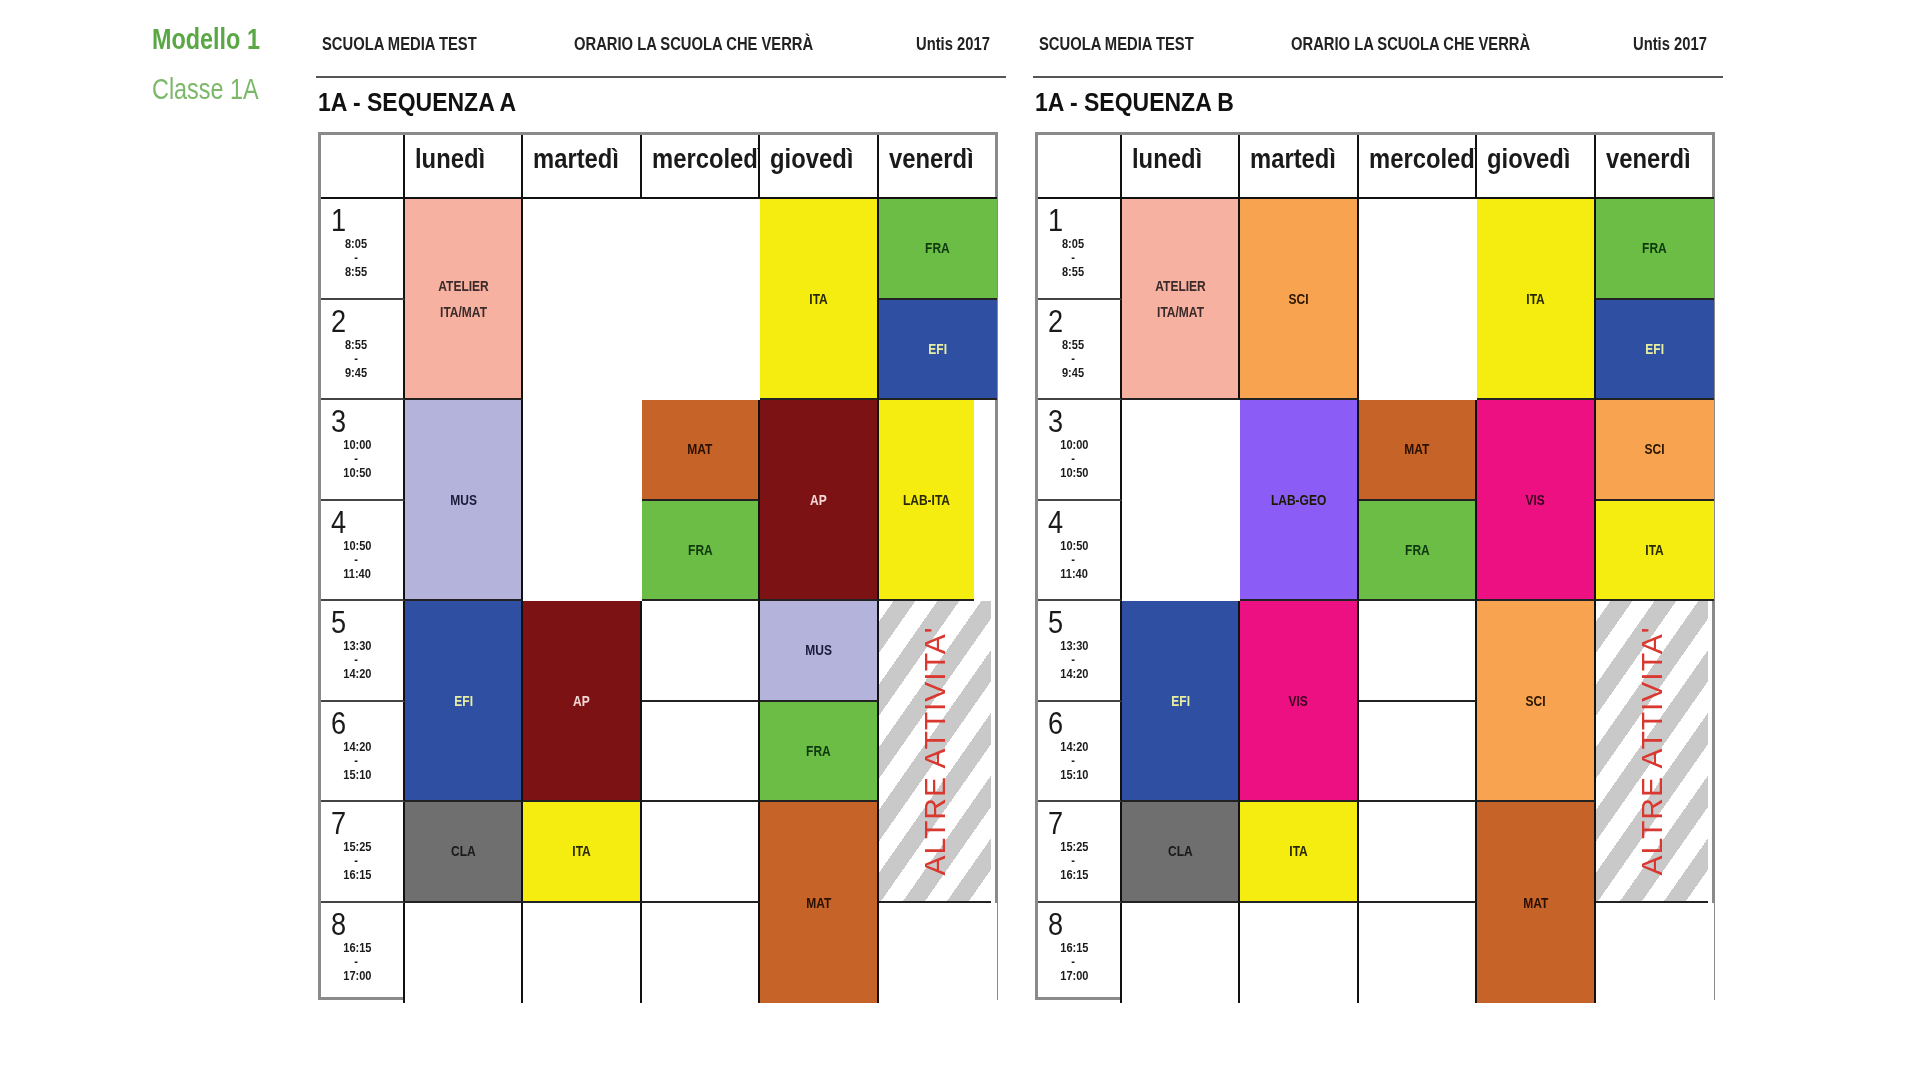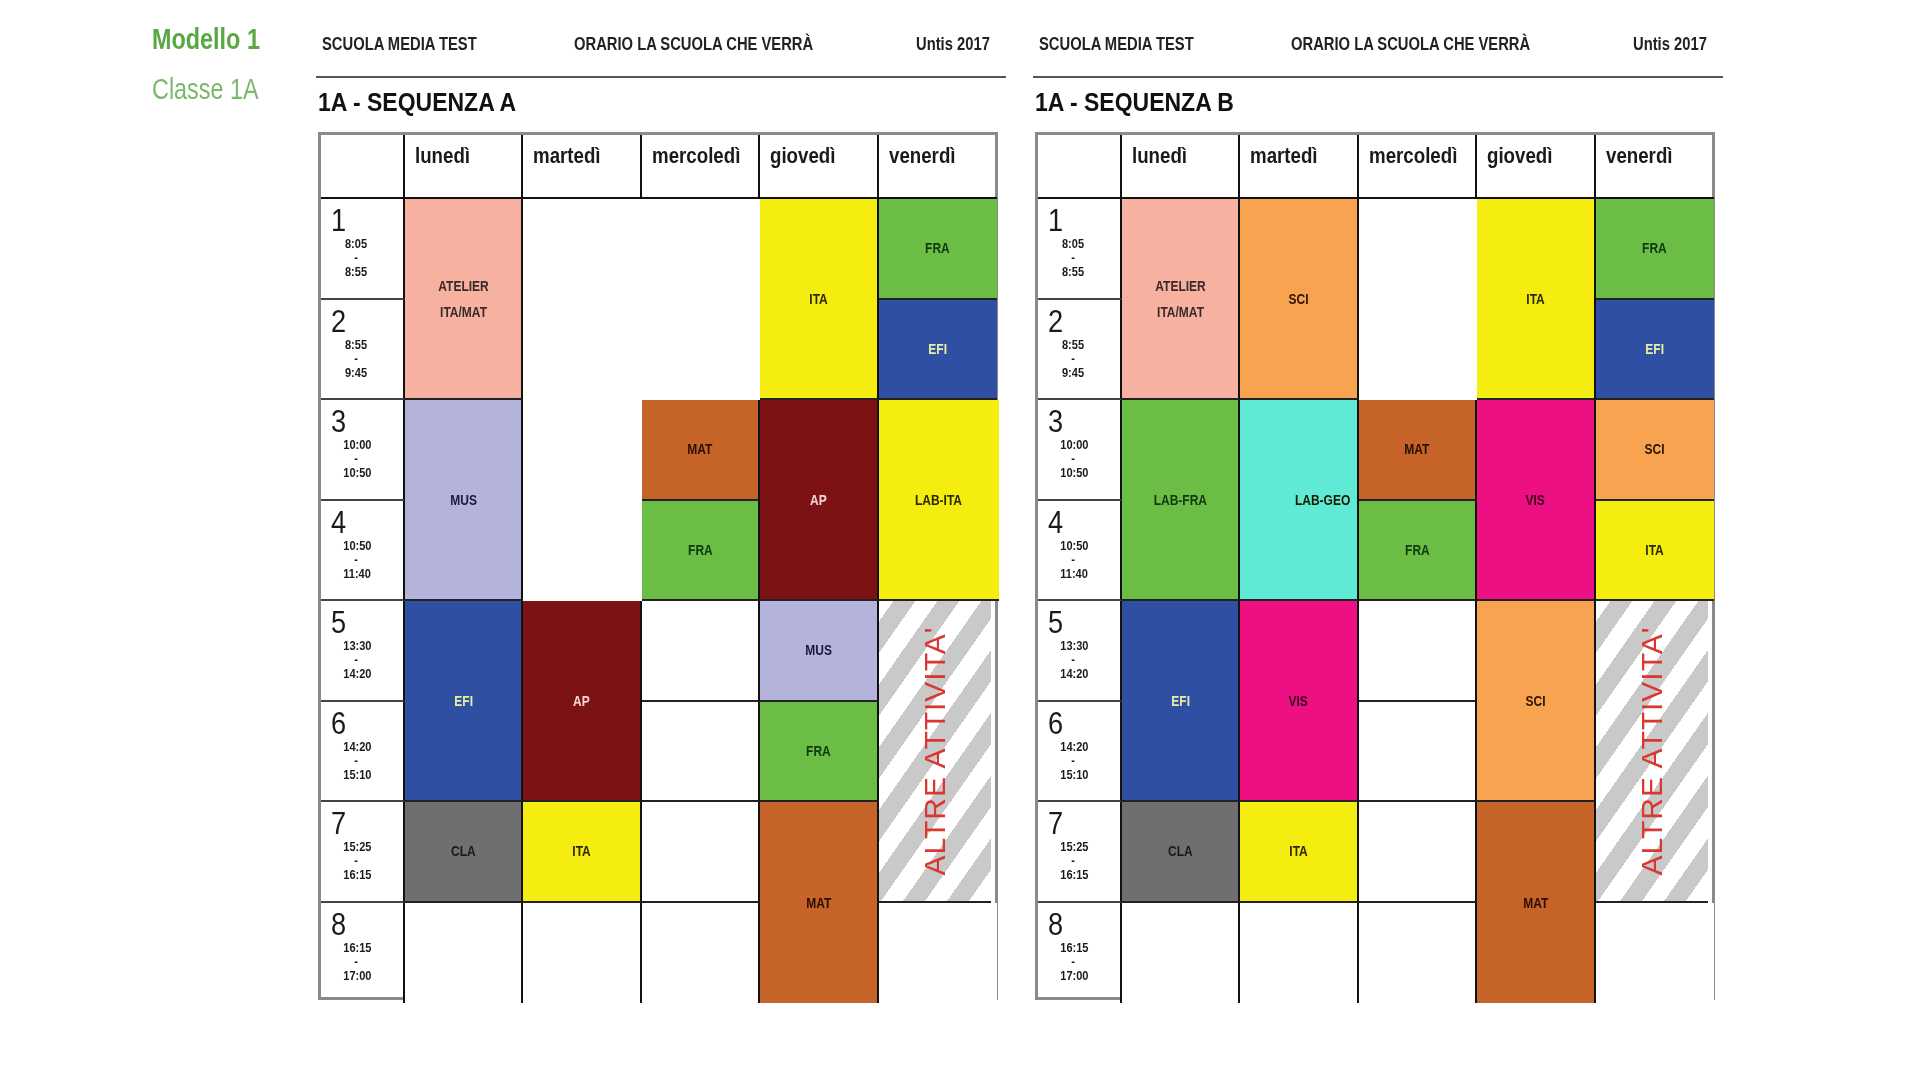--- a/index.html
+++ b/index.html
@@ -17,21 +17,21 @@
   .hdr-txt { position: absolute; top: 34px; font-weight: bold; font-size: 18px; color: #222; white-space: nowrap; transform: scaleX(0.82); transform-origin: left center; }
   .hdr-school { left: 6px; }
   .hdr-orario { left: 258px; }
   .hdr-untis { left: 600px; }
   .hdr-rule { position: absolute; top: 76px; left: 0; width: 690px; height: 2px; background: #555; }
   .seq-title { position: absolute; top: 88px; left: 2px; font-weight: bold; font-size: 25px; color: #111; transform: scaleX(0.92); transform-origin: left center; white-space: nowrap; }
 
   .grid { position: absolute; top: 132px; left: 2px; width: 680px; height: 868px; border: 3px solid #8a8a8a; background: #fff; }
   .grid-inner { position: absolute; inset: 0; }
 
-  .dayhead { position: absolute; top: 0; height: 64px; border-right: 2px solid #111; border-bottom: 2px solid #111; font-weight: bold; font-size: 22px; padding: 8px 0 0 10px; white-space: nowrap; overflow: hidden; }
+  .dayhead { position: absolute; top: 0; height: 64px; border-right: 2px solid #111; border-bottom: 2px solid #111; font-weight: bold; font-size: 28px; padding: 8px 0 0 10px; white-space: nowrap; overflow: hidden; }
   .dayhead .t { display: inline-block; transform: scaleX(0.85); transform-origin: left center; }
   .corner { position: absolute; left: 0; top: 0; width: 84px; height: 64px; border-right: 2px solid #111; border-bottom: 2px solid #111; }
 
   .slot { position: absolute; left: 0; width: 84px; height: 100.5px; border-right: 2px solid #111; border-bottom: 2px solid #444; padding-left: 10px; }
   .slot .num { font-size: 32px; line-height: 34px; margin-top: 4px; display: block; transform: scaleX(0.85); transform-origin: left center; }
   .slot .tm { font-size: 13px; font-weight: bold; line-height: 14px; display: block; margin-left: 10px; text-align: center; width: 30px; transform: scaleX(0.85); }
 
   .cell { position: absolute; border-right: 2px solid #111; border-bottom: 2px solid #222; display: flex; align-items: center; justify-content: center; text-align: center; font-weight: bold; font-size: 15px; line-height: 26px; }
   .cell .lbl { display: inline-block; transform: scaleX(0.8); white-space: pre-line; }
   .cell.empty { background: #ffffff; }
@@ -124,21 +124,21 @@
         </div>
         <div class="cell" style="left:320.8px;top:265px;width:118.4px;height:100.5px;background:#c66328;color:#2a1000;">
           <span class="lbl">MAT</span>
         </div>
         <div class="cell" style="left:320.8px;top:365.5px;width:118.4px;height:100.5px;background:#6cbd45;color:#0f3a0f;">
           <span class="lbl">FRA</span>
         </div>
         <div class="cell" style="left:439.20000000000005px;top:265px;width:118.4px;height:201px;background:#7c1214;color:#f5d7d7;">
           <span class="lbl">AP</span>
         </div>
-        <div class="cell" style="left:557.6px;top:265px;width:120px;height:201px;background:#f5ec10;color:#2a2a00;border-right:none;">
+        <div class="cell" style="left:557.6px;top:265px;width:95px;height:201px;background:#f5ec10;color:#2a2a00;border-right:none;">
           <span class="lbl">LAB-ITA</span>
         </div>
         <div class="cell" style="left:84px;top:466px;width:118.4px;height:201px;background:#2f4fa2;color:#e8efa0;">
           <span class="lbl">EFI</span>
         </div>
         <div class="cell" style="left:202.4px;top:466px;width:118.4px;height:201px;background:#7c1214;color:#f5d7d7;">
           <span class="lbl">AP</span>
         </div>
         <div class="cell empty" style="left:320.8px;top:466px;width:118.4px;height:100.5px;background:#ffffff;color:#111;">
           <span class="lbl"></span>
@@ -254,24 +254,21 @@
         </div>
         <div class="cell" style="left:439.20000000000005px;top:64px;width:118.4px;height:201px;background:#f5ec10;color:#2a2a00;">
           <span class="lbl">ITA</span>
         </div>
         <div class="cell" style="left:557.6px;top:64px;width:118.4px;height:100.5px;background:#6cbd45;color:#0f3a0f;border-right:none;">
           <span class="lbl">FRA</span>
         </div>
         <div class="cell" style="left:557.6px;top:164.5px;width:118.4px;height:100.5px;background:#2f4fa2;color:#e8efa0;border-right:none;">
           <span class="lbl">EFI</span>
         </div>
-        <div class="cell" style="left:84px;top:265px;width:118.4px;height:201px;background:#6cbd45;color:#0f3a0f;">
-          <span class="lbl">LAB-FRA</span>
-        </div>
-        <div class="cell" style="left:202.4px;top:265px;width:118.4px;height:201px;background:#5eead4;color:#1a1a00;justify-content:flex-end;">
+        <div class="cell" style="left:202.4px;top:265px;width:118.4px;height:201px;background:#8b5cf6;color:#1a1a00;">
           <span class="lbl">LAB-GEO</span>
         </div>
         <div class="cell" style="left:320.8px;top:265px;width:118.4px;height:100.5px;background:#c66328;color:#2a1000;">
           <span class="lbl">MAT</span>
         </div>
         <div class="cell" style="left:320.8px;top:365.5px;width:118.4px;height:100.5px;background:#6cbd45;color:#0f3a0f;">
           <span class="lbl">FRA</span>
         </div>
         <div class="cell" style="left:439.20000000000005px;top:265px;width:118.4px;height:201px;background:#ec1082;color:#3a0020;">
           <span class="lbl">VIS</span>

